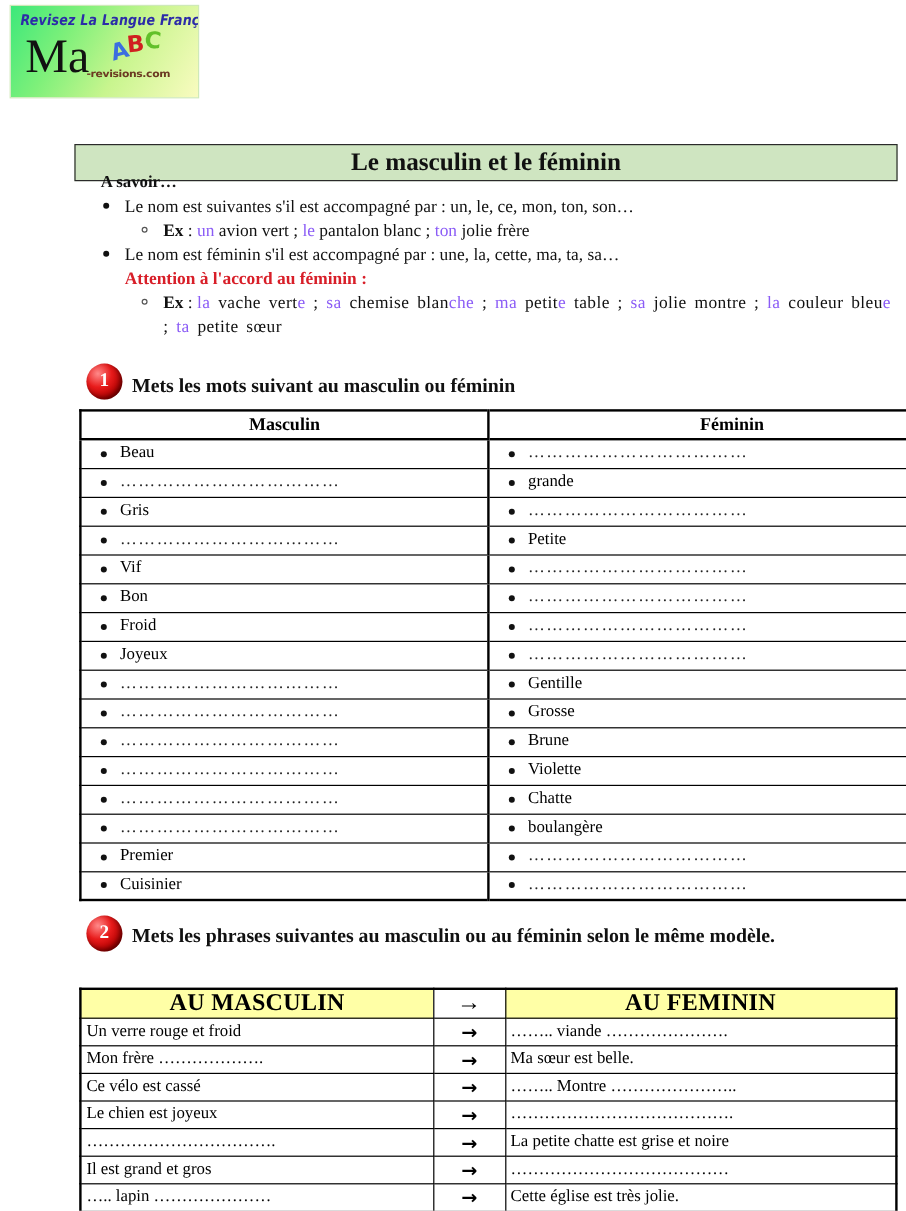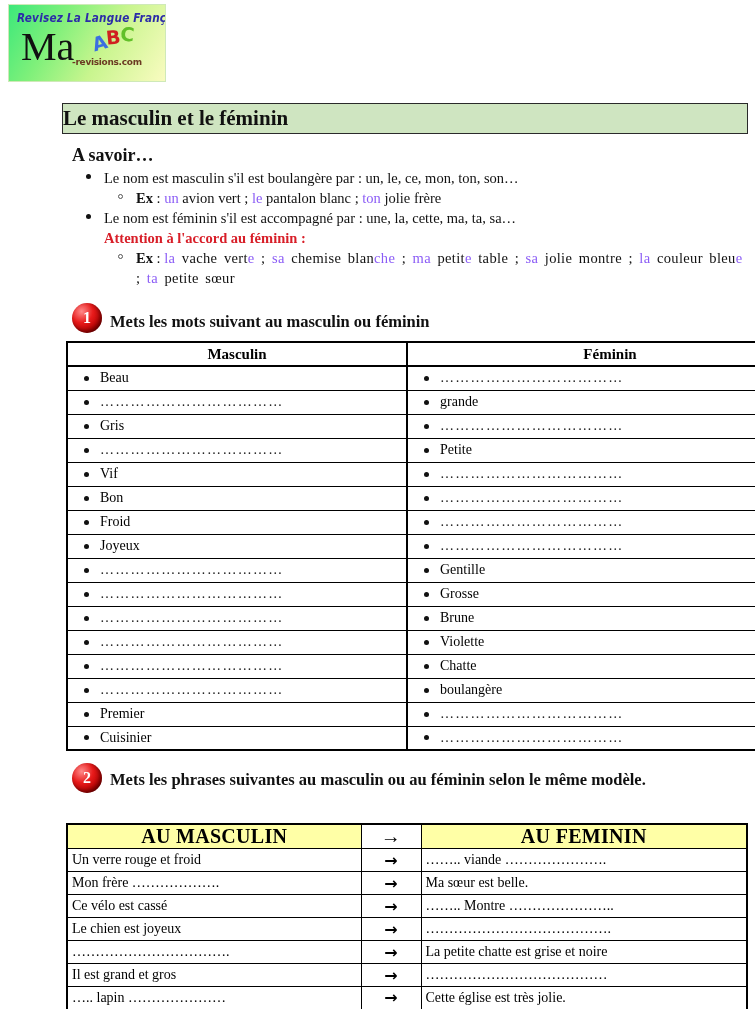--- a/index.html
+++ b/index.html
@@ -42,34 +42,34 @@
     white-space: nowrap;
   }
   .logo-abc { position: absolute; left: 82px; top: 22px; font-family: "DejaVu Sans", sans-serif; font-weight: bold; font-size: 19px; }
   .logo-abc span { display: inline-block; }
   .abc-a { color: #3b6fe0; transform: rotate(-16deg) translateY(5px); }
   .abc-b { color: #d02020; transform: rotate(-6deg) translateY(-1px); }
   .abc-c { color: #62c02a; transform: rotate(6deg) translateY(-4px); }
 
   
   .title-banner {
-    position: absolute; left: 62px; top: 103px;
+    position: absolute; left: 62px; top: 120px;
     width: 686px; height: 31px;
     background: #cfe5c1;
     border: 1px solid #2a2a2a;
-    display: flex; align-items: center; 
+    display: flex; align-items: center; justify-content: center;
   }
   .title-banner .t {
     font-family: "Liberation Serif", serif;
     font-weight: bold; font-size: 21px; color: #111;
   }
 
   
   .lesson { position: absolute; left: 68px; top: 145px; width: 684px; }
-  .asavoir { font-weight: bold; font-size: 18px; color: #111; margin: 0 0 2px 4px; }
+  .asavoir { font-weight: bold; font-size: 14px; color: #111; margin: 0 0 2px 16px; }
   ul.lv1 { list-style: none; margin: 0; padding: 0; }
   ul.lv1 > li {
     position: relative; padding-left: 36px;
     font-size: 14.5px; line-height: 20px; color: #111;
   }
   ul.lv1 > li > .b1 {
     position: absolute; left: 18px; top: 6px;
     width: 5px; height: 5px; border-radius: 50%; background: #111;
   }
   ul.lv2 { list-style: none; margin: 0; padding: 0; }
@@ -170,21 +170,21 @@
 
   <div class="title-banner">
     <span class="t">Le masculin et le féminin</span>
   </div>
 
   <div class="lesson">
     <div class="asavoir">A savoir…</div>
     <ul class="lv1">
       <li>
         <span class="b1"></span>
-        <span>Le nom est masculin s'il est boulangère par : un, le, ce, mon, ton, son…</span>
+        <span>Le nom est suivantes s'il est accompagné par : un, le, ce, mon, ton, son…</span>
         <ul class="lv2">
           <li>
             <span class="b2"></span>
             <span class="bold">Ex</span><span> : </span><span id="ex1-parts"><span class="red">un</span><span> avion vert ; </span><span class="red">le</span><span> pantalon blanc ; </span><span class="red">ton</span><span> jolie frère</span></span>
           </li>
         </ul>
       </li>
       <li>
         <span class="b1"></span>
         <span>Le nom est féminin s'il est accompagné par : une, la, cette, ma, ta, sa…</span>

